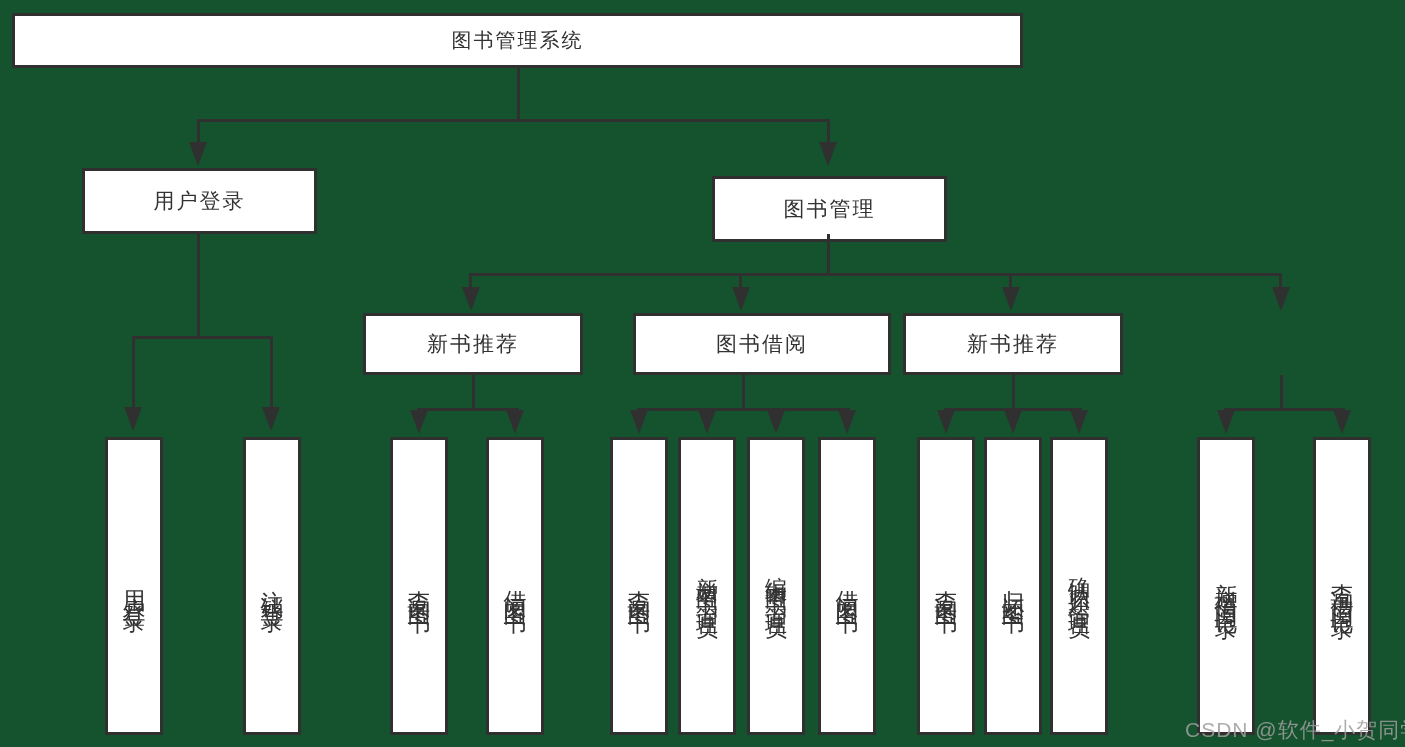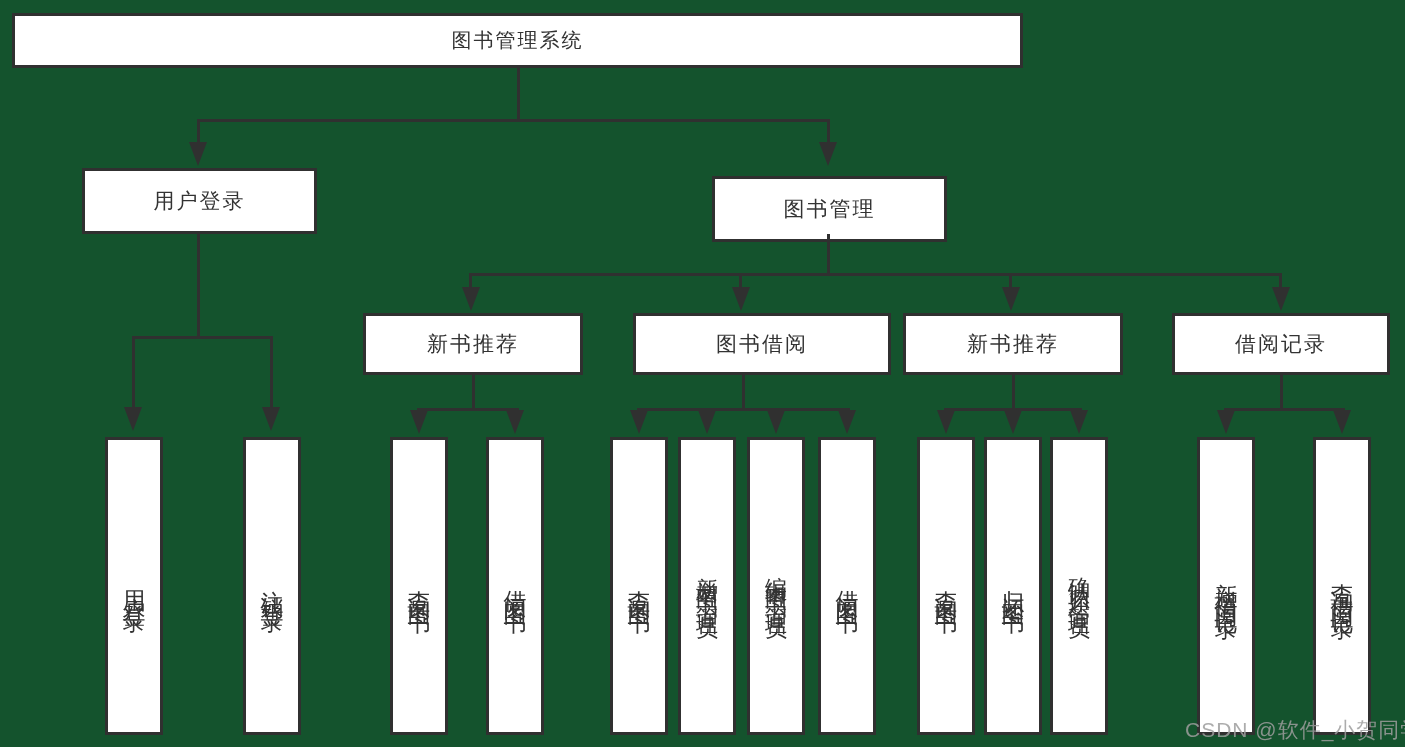--- a/index.html
+++ b/index.html
@@ -143,21 +143,20 @@
   <div class="line" id="c-bor-drop"></div>
   <div class="arrow" id="a-bor"></div>
   <div class="line" id="c-cur-drop"></div>
   <div class="arrow" id="a-cur"></div>
   <div class="line" id="c-his-drop"></div>
   <div class="arrow" id="a-his"></div>
 
   <div class="box h-box" id="n-rec">新书推荐</div>
   <div class="box h-box" id="n-bor">图书借阅</div>
   <div class="box h-box" id="n-cur">新书推荐</div>
-  <div class="box h-box" id="n-his">借阅记录</div>
 
   <div class="line" id="c-rec-stem"></div>
   <div class="line" id="c-bor-stem"></div>
   <div class="line" id="c-cur-stem"></div>
   <div class="line" id="c-his-stem"></div>
   <div class="line" id="c-g2-split"></div>
   <div class="line" id="c-g3-split"></div>
   <div class="line" id="c-g4-split"></div>
   <div class="line" id="c-g5-split"></div>
   <div class="arrow" id="a-g2a"></div>

